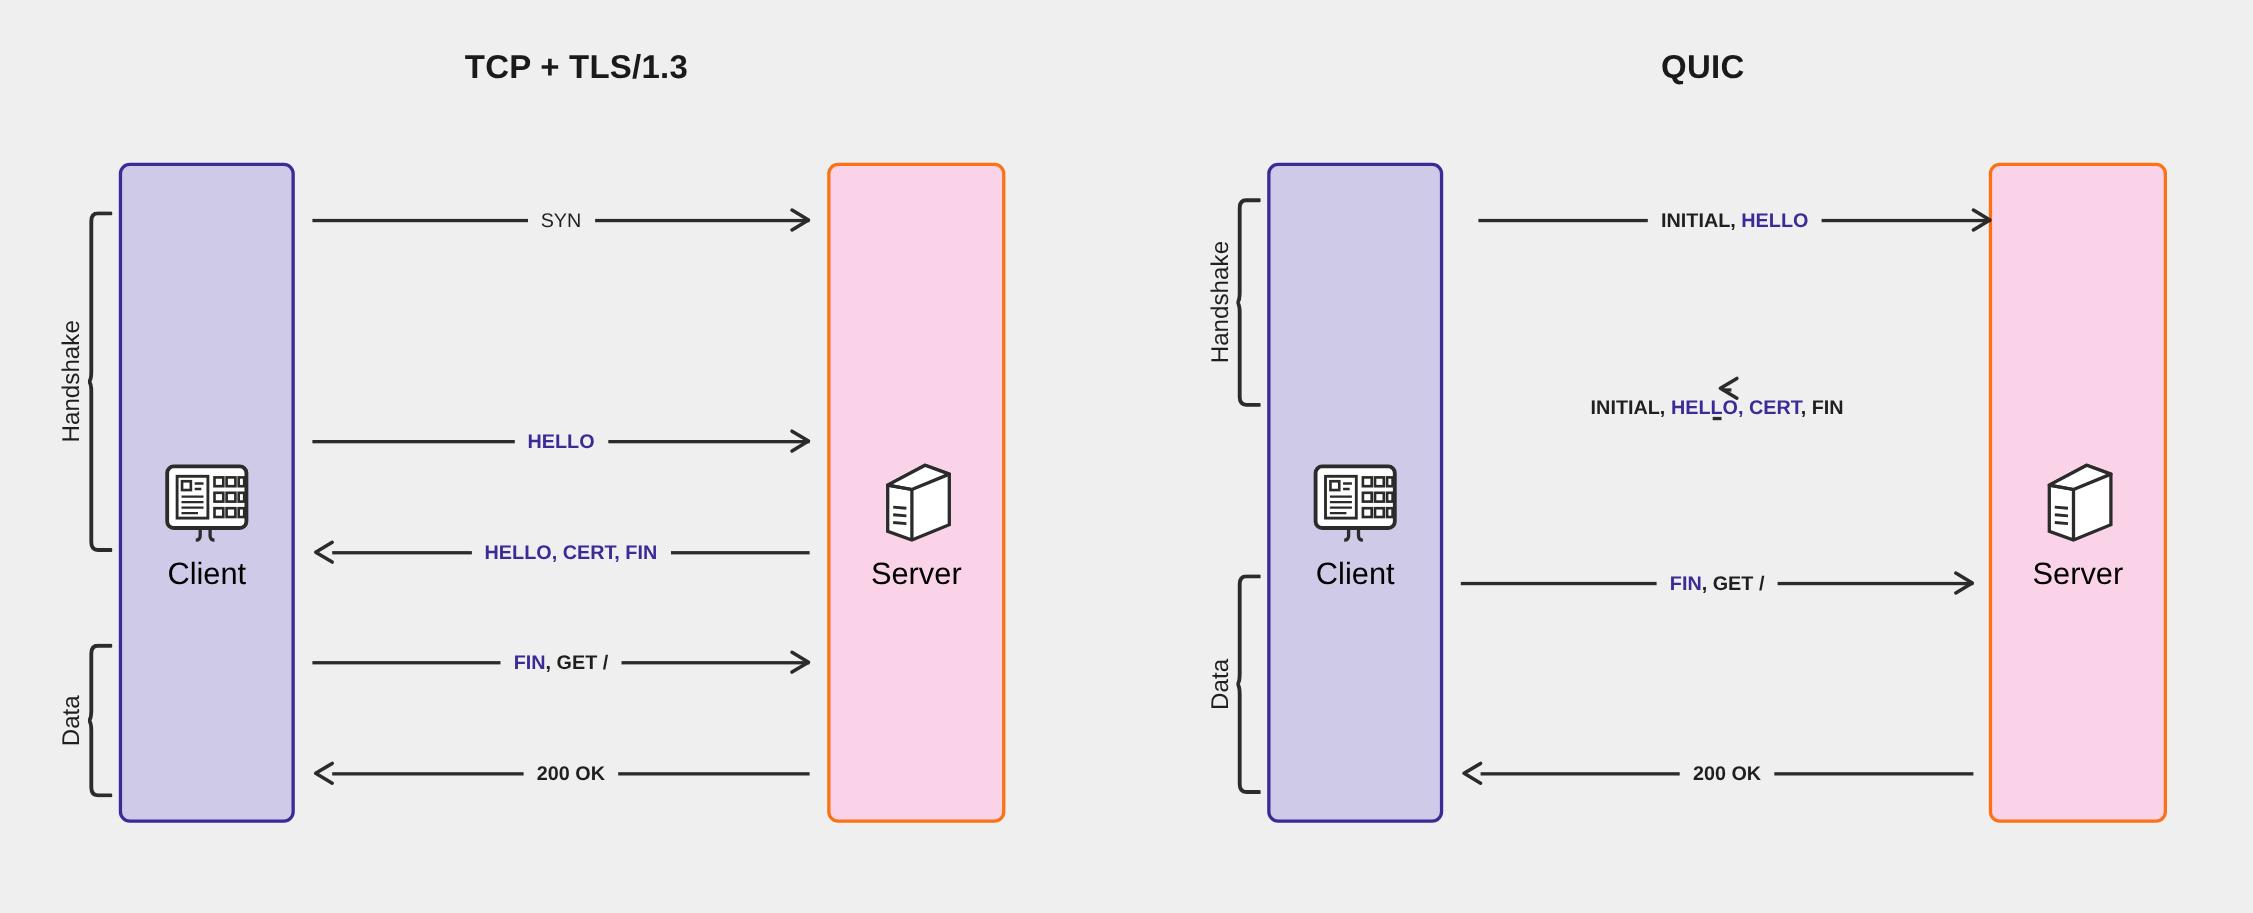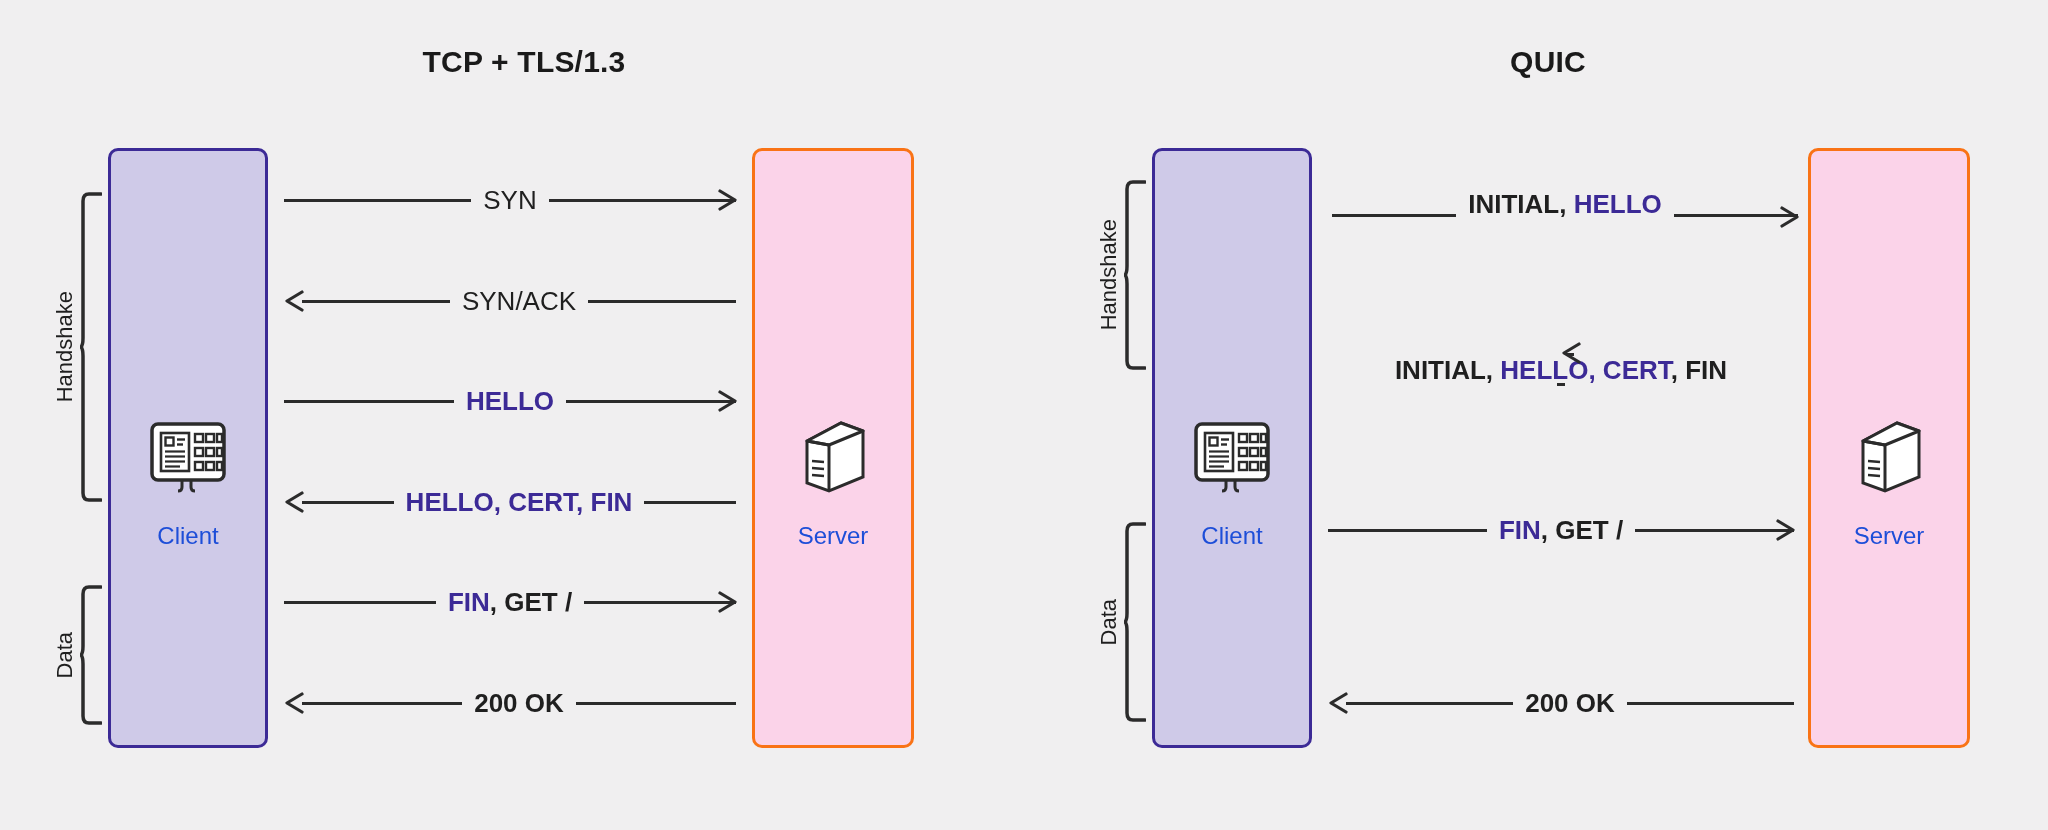--- a/index.html
+++ b/index.html
@@ -32,38 +32,38 @@
   }
   .endpoint.server{
     background:#fbd3e9;
     border:3px solid #f97316;
   }
   .endpoint-inner{
     position:absolute;left:0;width:100%;
     display:flex;flex-direction:column;align-items:center;
   }
   .endpoint-label{
-    font-size:24px;color:#1d4ed8;margin-top:23px;
+    font-size:28px;color:#000000;margin-top:6px;
   }
   .ep-icon{display:block;}
 
   
   .msg-row{
     position:absolute;
     display:flex;align-items:center;
     height:34px;
     box-sizing:border-box;
   }
   .msg-line{
     flex:1 1 auto;height:0;border-top:3px solid #2b2b2b;min-width:8px;
   }
   .msg-label{
     flex:0 0 auto;
     padding:0 12px;
-    font-size:26px;
+    font-size:18px;
     color:#1f1f1f;
     white-space:nowrap;
     line-height:1;
   }
   .msg-label .hl{color:#3c2a96;font-weight:bold;}
   .msg-label .pl{color:#1f1f1f;font-weight:bold;}
   .arrow-head{
     flex:0 0 auto;width:0;height:0;position:relative;
   }
   .arrow-head svg{position:absolute;top:-12px;}
@@ -165,30 +165,20 @@
       <div class="msg-line"></div>
       <div class="msg-label"><span>SYN</span></div>
       <div class="msg-line"></div>
       <div class="arrow-head right">
         <svg width="20" height="24" viewBox="0 0 20 24">
             <path d="M2 3 L17 12 L2 21" fill="none" stroke="#2b2b2b" stroke-width="3.2" stroke-linecap="round" stroke-linejoin="round"></path>
           </svg>
       </div>
     </div>
 
-    <div class="msg-row" style="left:284px;top:284px;width:452px;">
-      <div class="arrow-head left">
-        <svg width="20" height="24" viewBox="0 0 20 24">
-            <path d="M18 3 L3 12 L18 21" fill="none" stroke="#2b2b2b" stroke-width="3.2" stroke-linecap="round" stroke-linejoin="round"></path>
-          </svg>
-      </div>
-      <div class="msg-line" style="margin-left:18px;"></div>
-      <div class="msg-label"><span>SYN/ACK</span></div>
-      <div class="msg-line"></div>
-    </div>
 
     <div class="msg-row" style="left:284px;top:384px;width:452px;">
       <div class="msg-line"></div>
       <div class="msg-label"><span class="hl">HELLO</span></div>
       <div class="msg-line"></div>
       <div class="arrow-head right">
         <svg width="20" height="24" viewBox="0 0 20 24">
             <path d="M2 3 L17 12 L2 21" fill="none" stroke="#2b2b2b" stroke-width="3.2" stroke-linecap="round" stroke-linejoin="round"></path>
           </svg>
       </div>
@@ -290,21 +280,21 @@
             <path d="M10 22 L32 26" fill="none" stroke="#2b2b2b" stroke-width="3"></path>
             <line x1="15" y1="42" x2="27" y2="43" stroke="#2b2b2b" stroke-width="2.6"></line>
             <line x1="15" y1="49" x2="27" y2="50" stroke="#2b2b2b" stroke-width="2.6"></line>
             <line x1="15" y1="56" x2="27" y2="57" stroke="#2b2b2b" stroke-width="2.6"></line>
           </svg>
         </span>
         <span class="endpoint-label">Server</span>
       </div>
     </div>
 
-    <div class="msg-row" style="left:308px;top:183px;width:466px;align-items:flex-end;">
+    <div class="msg-row" style="left:320px;top:183px;width:466px;">
       <div class="msg-line"></div>
       <div class="msg-label"><span class="pl">INITIAL, </span><span class="hl">HELLO</span></div>
       <div class="msg-line"></div>
       <div class="arrow-head right">
         <svg width="20" height="24" viewBox="0 0 20 24">
             <path d="M2 3 L17 12 L2 21" fill="none" stroke="#2b2b2b" stroke-width="3.2" stroke-linecap="round" stroke-linejoin="round"></path>
           </svg>
       </div>
     </div>
 

